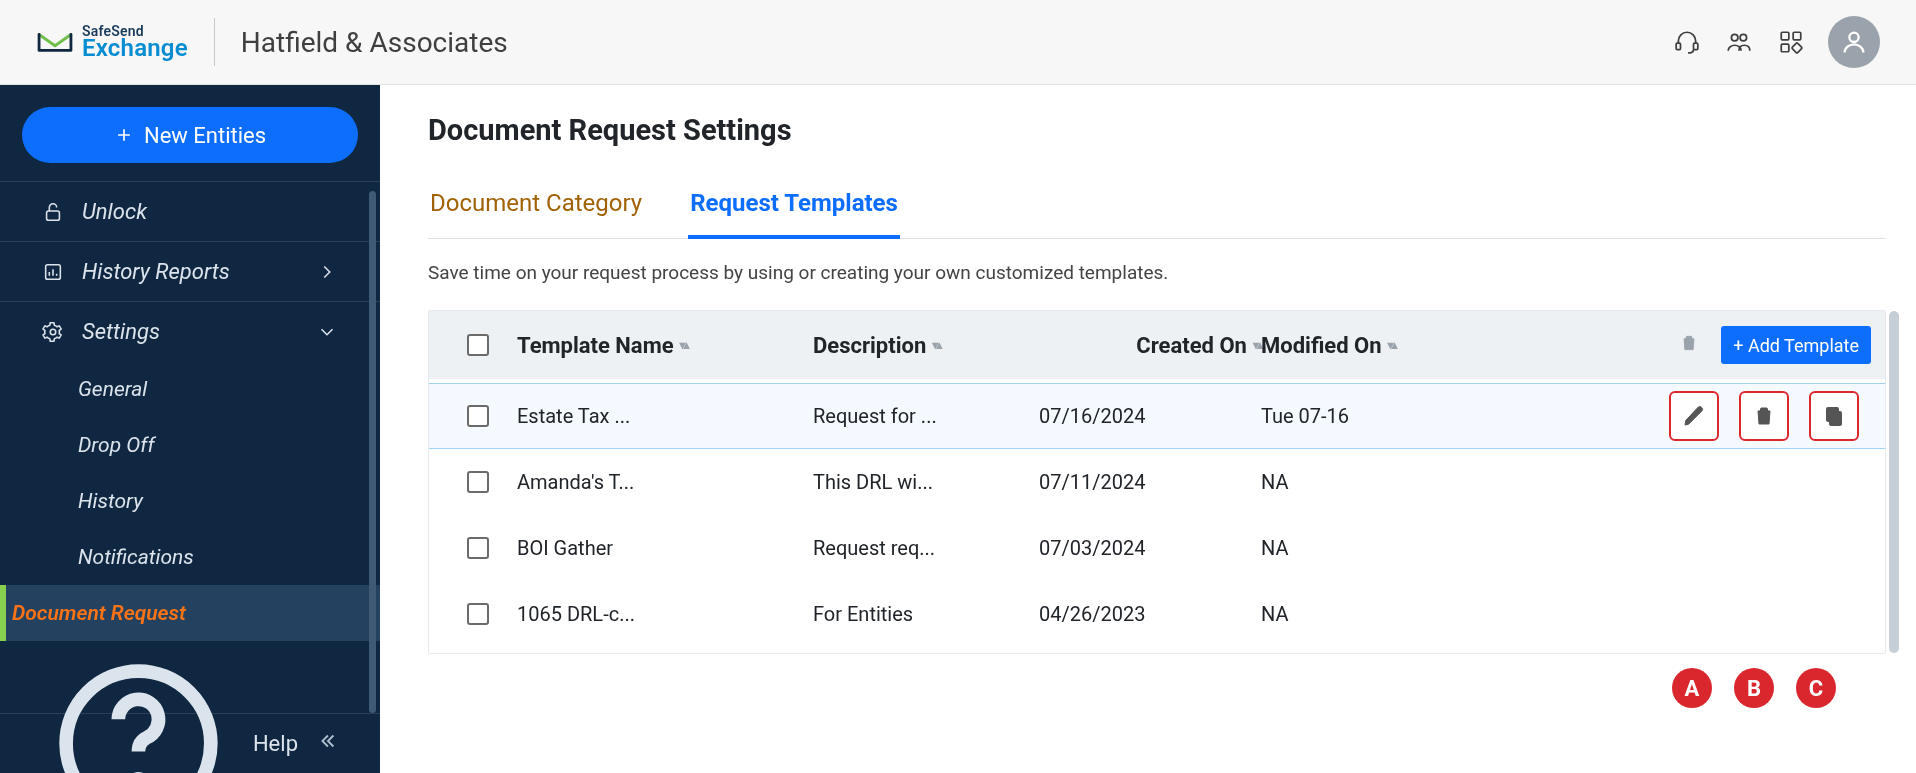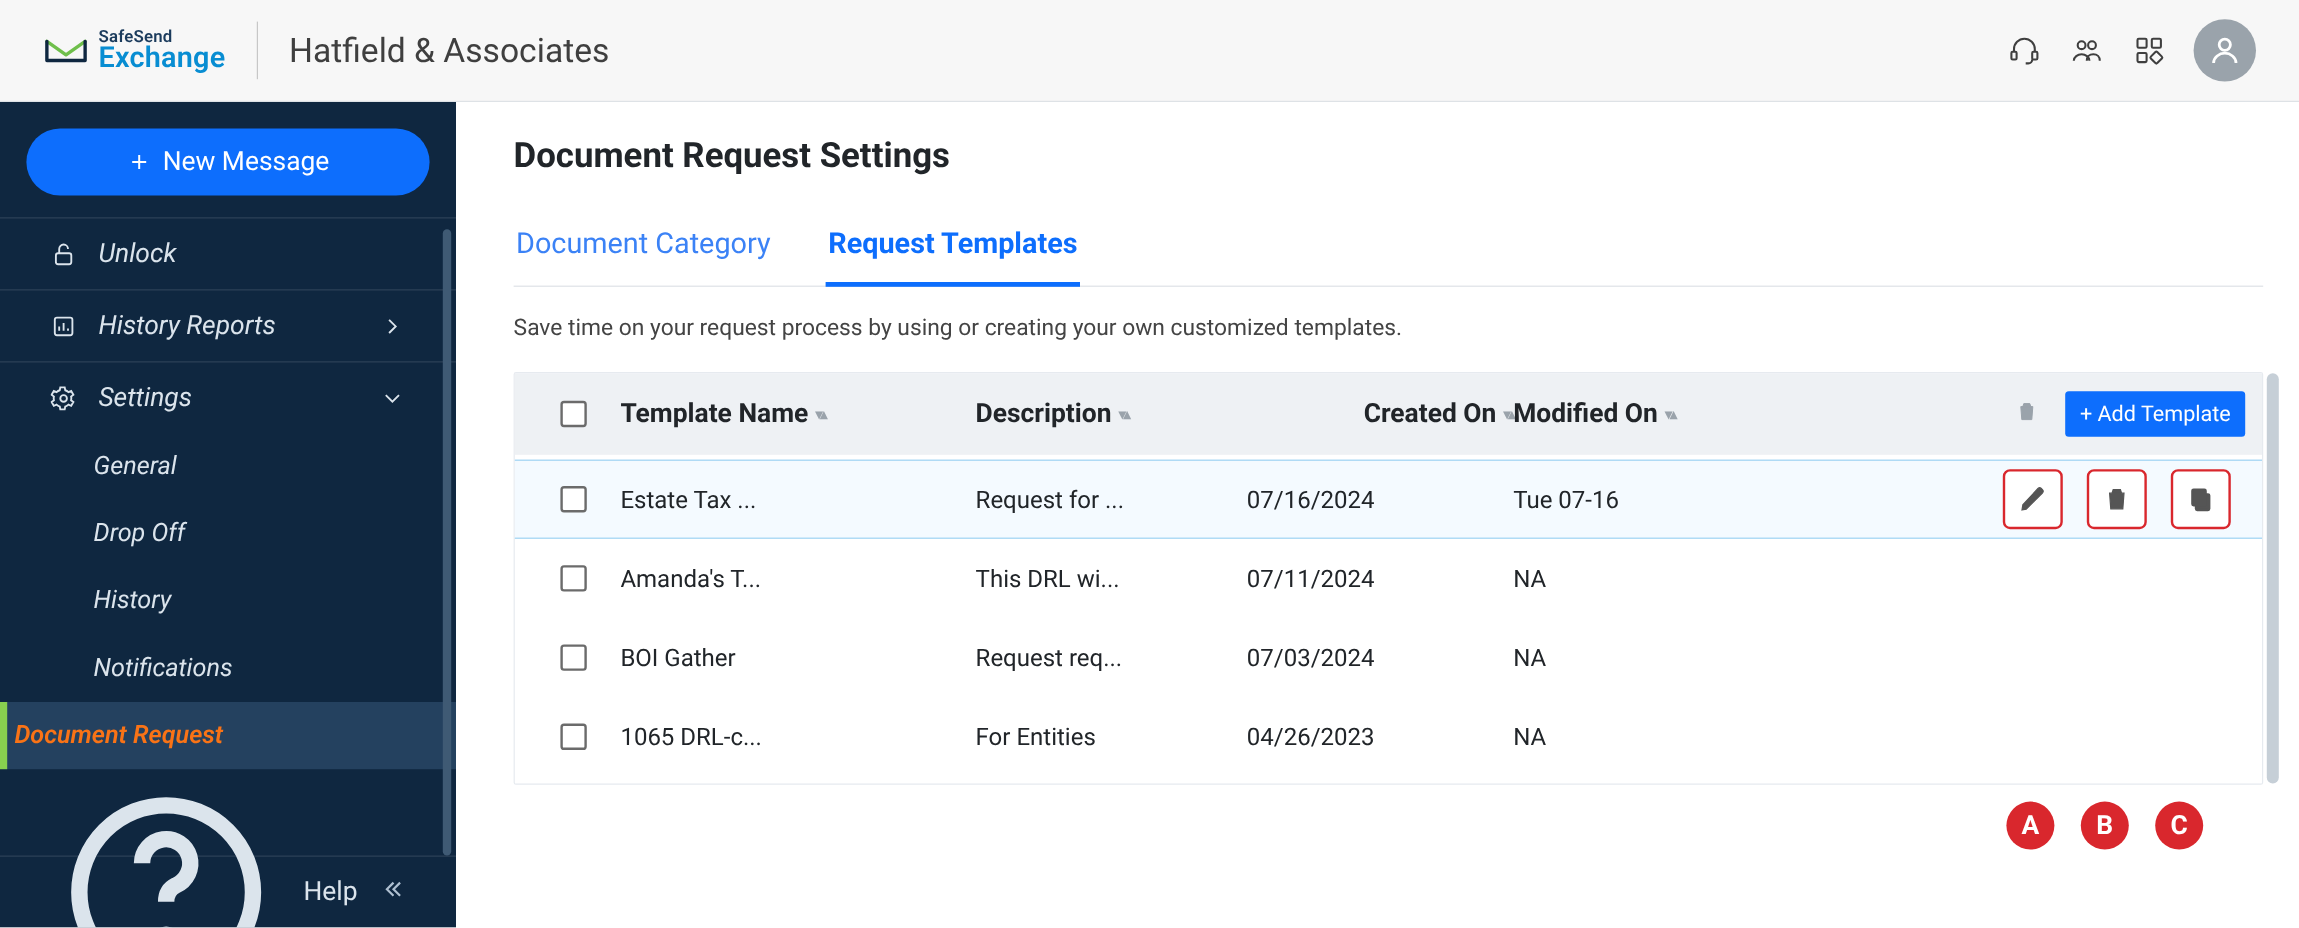--- a/index.html
+++ b/index.html
@@ -64,21 +64,21 @@
   .help-row {
     display:flex; align-items:center; gap:18px; padding:0 42px; height:60px;
     font-size:22px; border-top:1px solid rgba(255,255,255,0.12); cursor:pointer;
   }
   .help-row .collapse { margin-left:auto; color:#aebfd0; }
 
   
   .main { flex:1; padding:28px 30px 0 48px; position:relative; overflow:hidden; }
   .page-title { font-size:29px; font-weight:700; margin-bottom:28px; }
   .tabs { display:flex; gap:44px; border-bottom:1px solid var(--border-light); }
-  .tab { font-size:24px; padding:14px 2px 18px 2px; cursor:pointer; color:#3b82f6; }
+  .tab { font-size:24px; padding:14px 2px 18px 2px; cursor:pointer; color:#a16207; }
   .tab.active { color:var(--accent-blue); font-weight:700; border-bottom:4px solid var(--accent-blue); margin-bottom:-1px; }
   .tab-desc { font-size:19px; color:#444; margin:22px 0 26px 0; }
 
   
   .table-wrap { border:1px solid #e6eaef; border-radius:2px; position:relative; }
   .thead { display:flex; align-items:center; background:var(--table-header-bg); height:68px; padding:0 10px 0 10px; }
   .col-check { width:78px; display:flex; justify-content:center; }
   .col-name { width:296px; }
   .col-desc { width:226px; }
   .col-created { width:222px;justify-content:flex-end; }
@@ -167,21 +167,21 @@
 </div>
 
 <div class="shell">
 
   <nav class="sidebar">
     <div class="new-msg-wrap">
       <button class="new-msg">
         <svg viewBox="0 0 24 24" width="20" height="20" stroke="#fff" stroke-width="2" fill="none">
             <path d="M12 5v14M5 12h14"></path>
           </svg>
-        <span>New Message</span>
+        <span>New Entities</span>
       </button>
     </div>
     <div class="nav-scroll">
       <div class="nav-item top-border-strong">
         <svg viewBox="0 0 24 24">
             <rect x="5" y="11" width="14" height="10" rx="2"></rect>
             <path d="M8 11V7a4 4 0 0 1 8 0"></path>
           </svg>
         <span>Unlock</span>
       </div>

